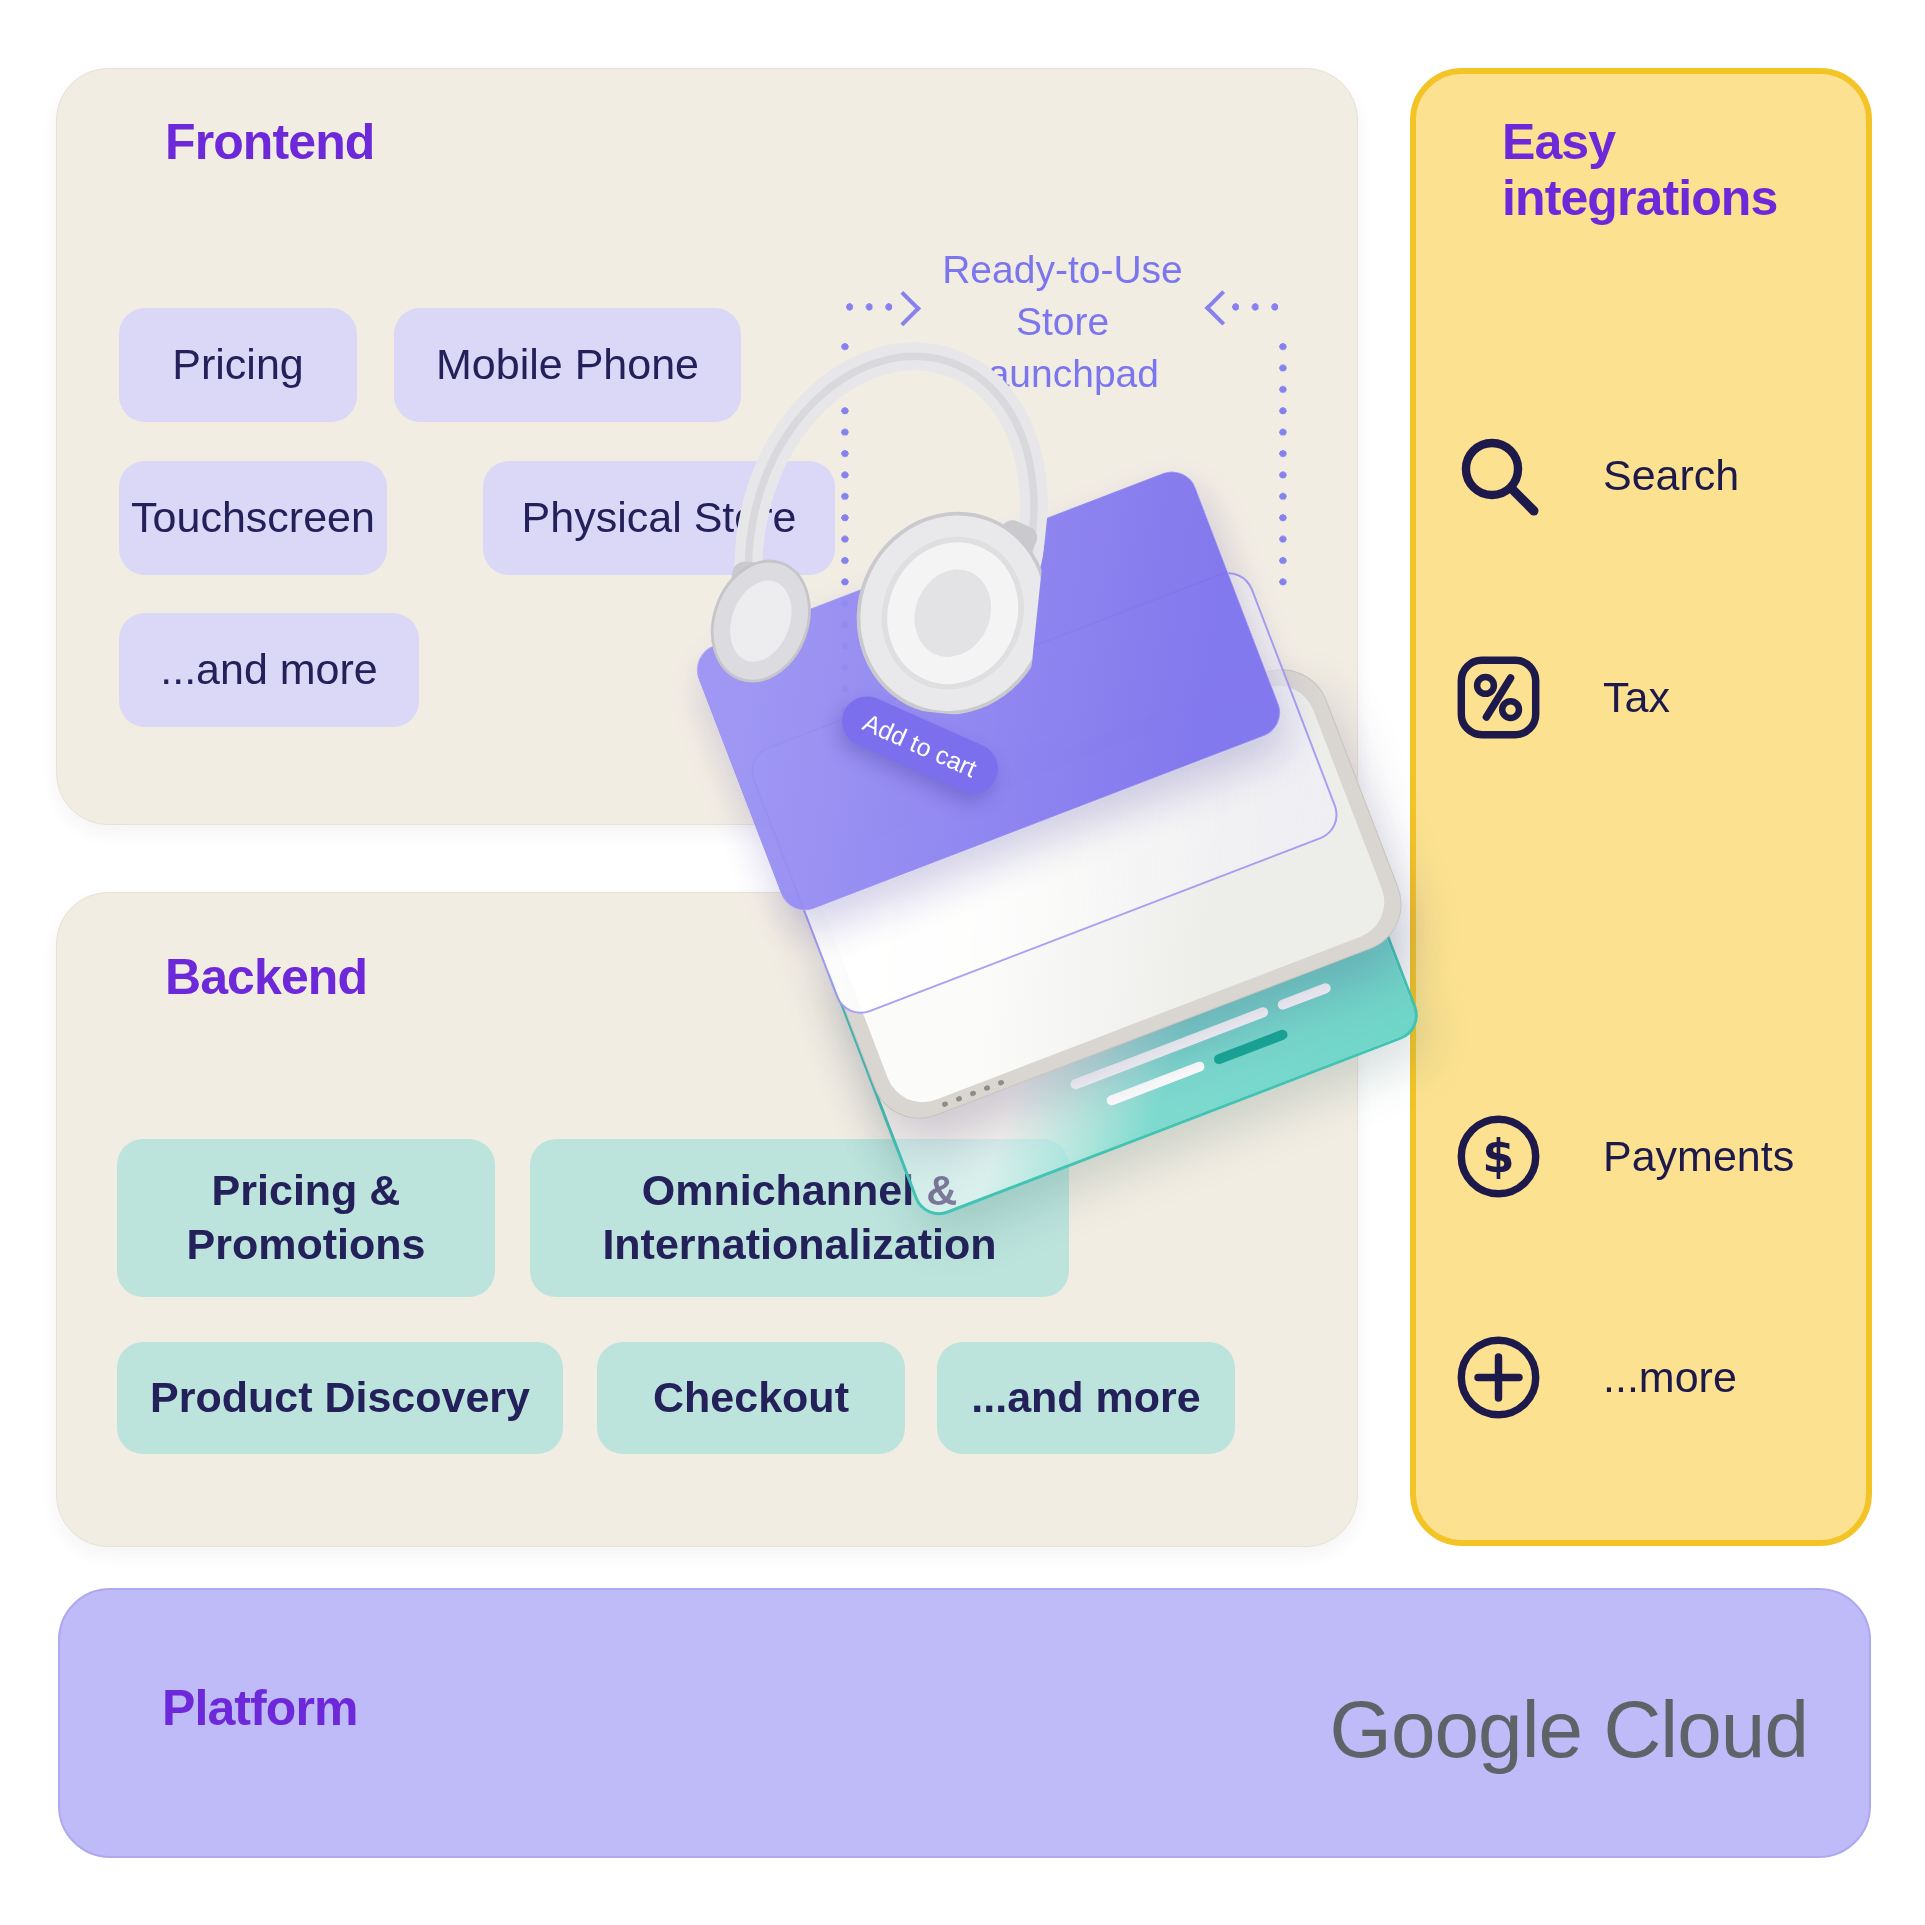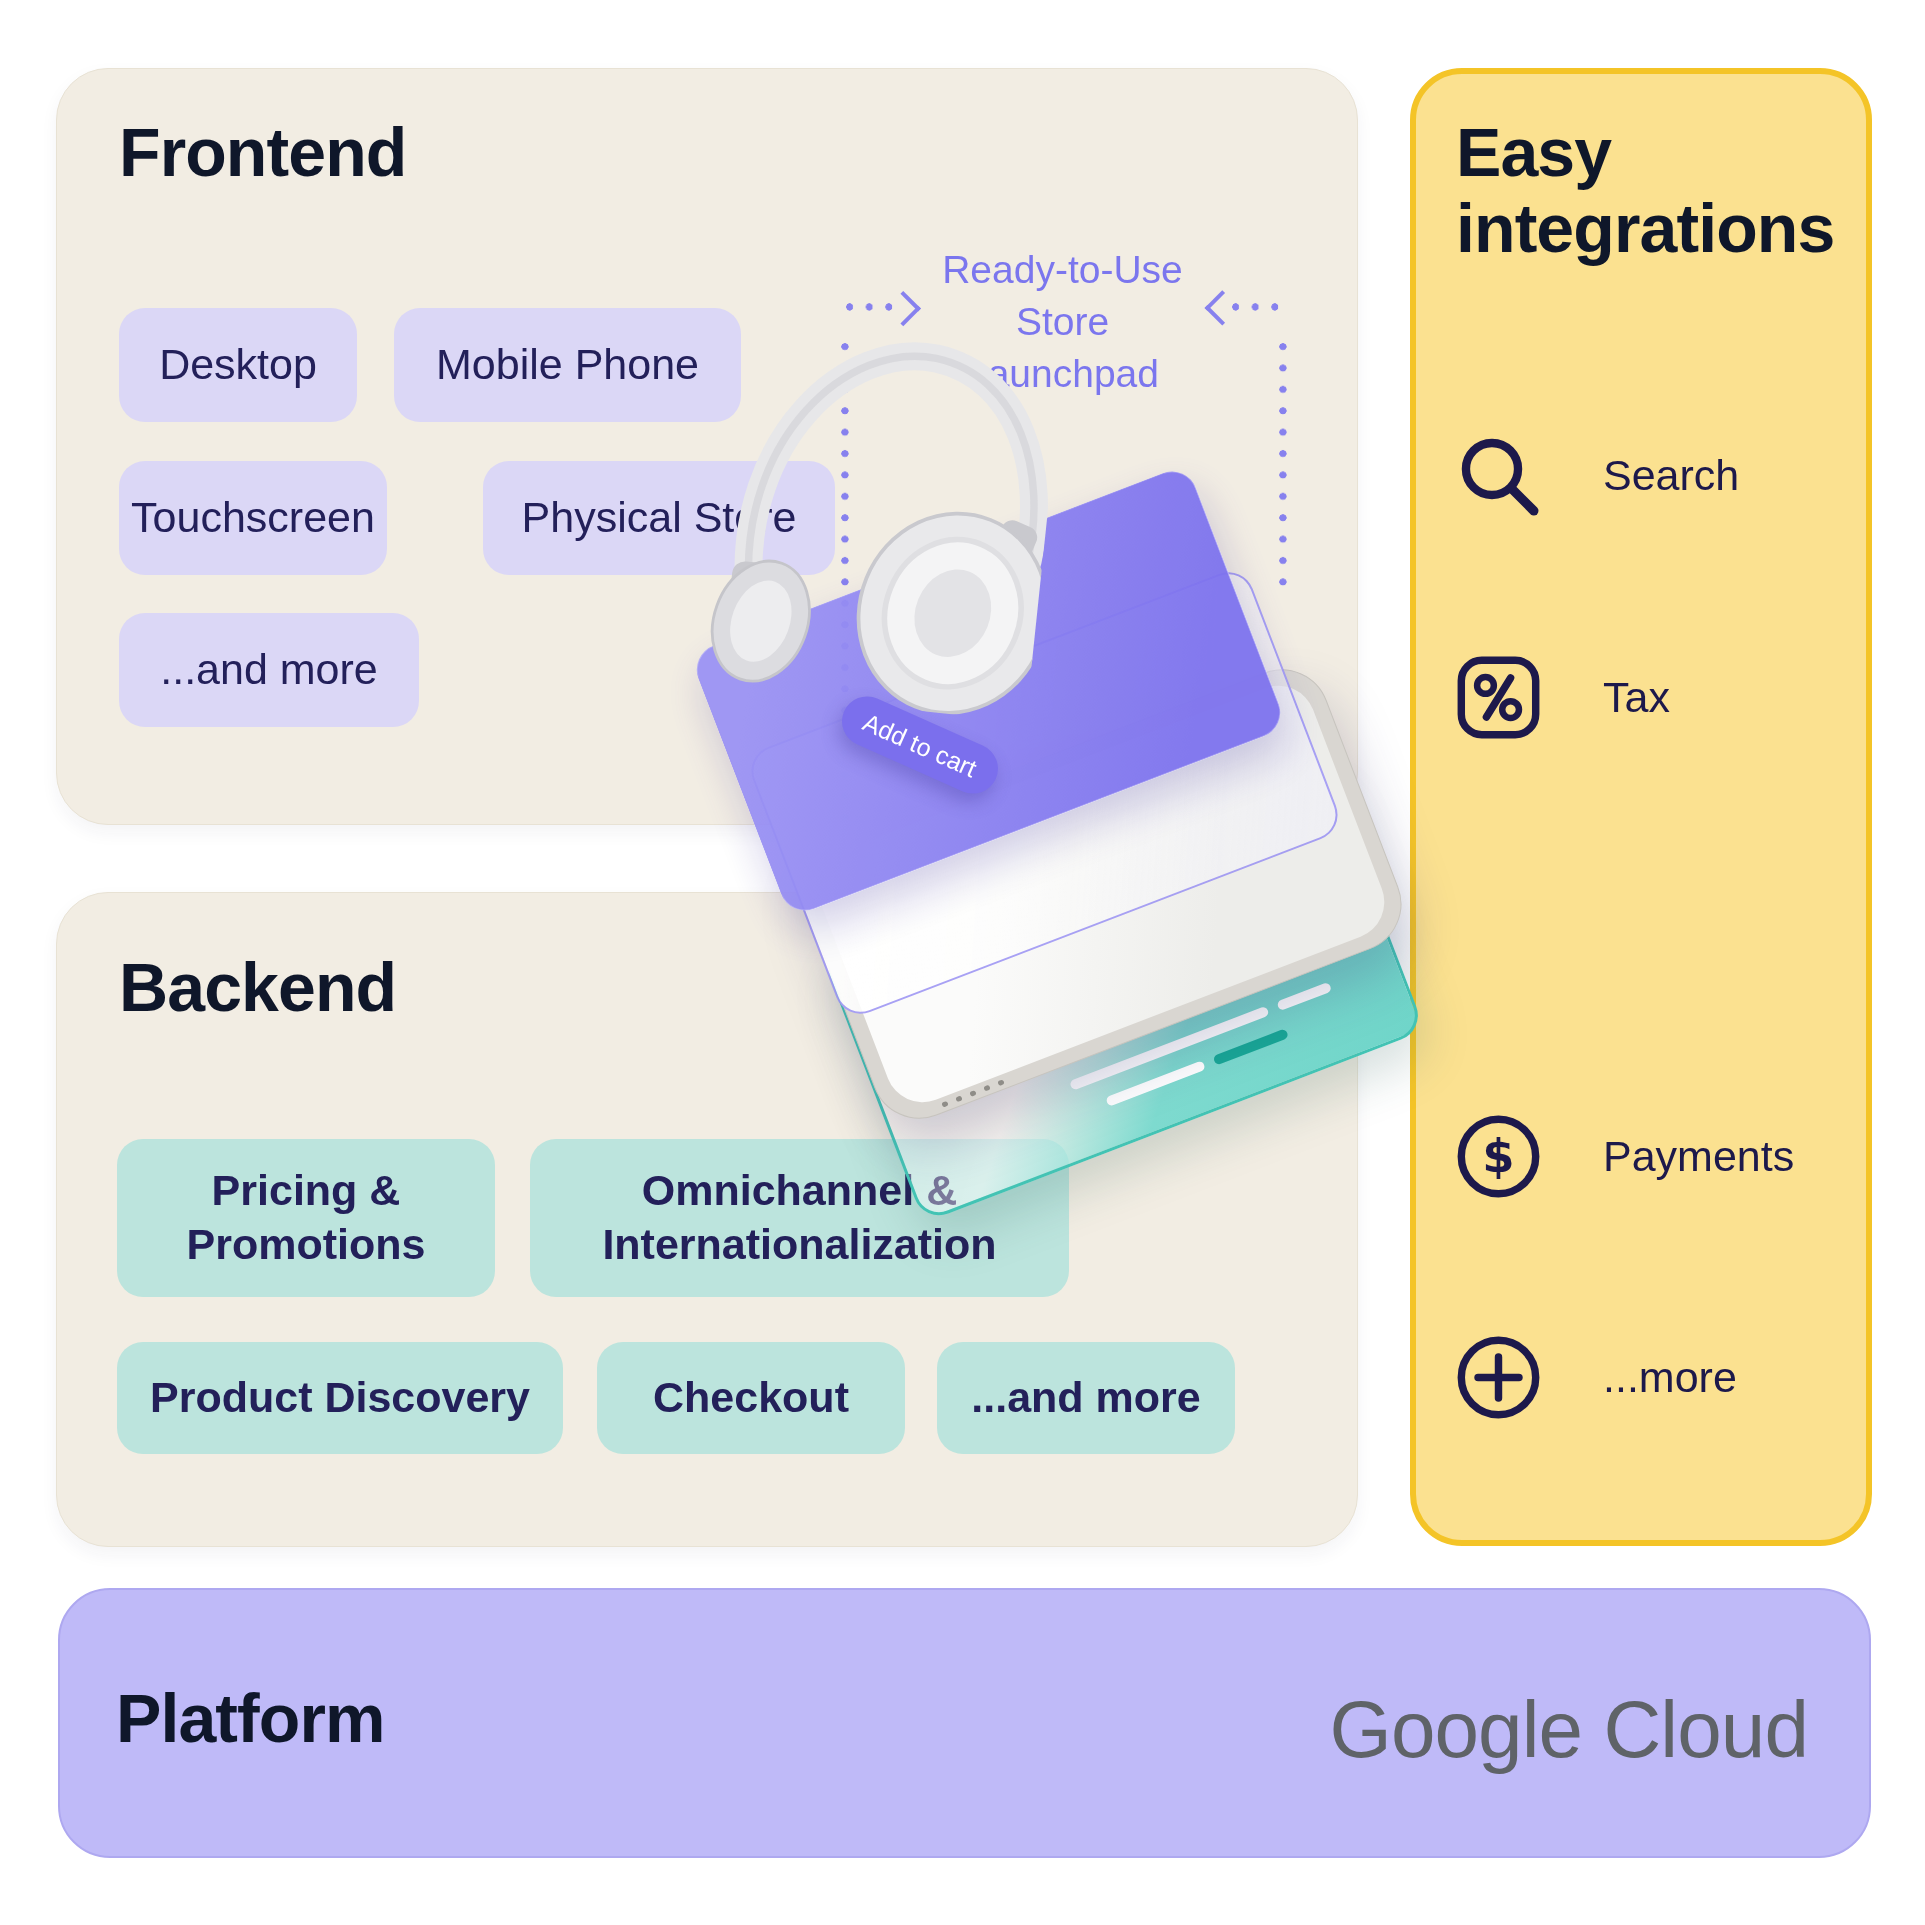--- a/index.html
+++ b/index.html
@@ -15,21 +15,21 @@
   #frontend-panel{left:56px;top:68px;width:1300px;height:755px;}
   #backend-panel{left:56px;top:892px;width:1300px;height:653px;}
   #integrations-panel{
     position:absolute;left:1410px;top:68px;width:462px;height:1478px;
     background:#FBE190;border:6.5px solid #F4C427;border-radius:52px;box-sizing:border-box;
   }
   #platform-bar{
     position:absolute;left:58px;top:1588px;width:1813px;height:270px;
     background:#BFBAF8;border:2.8px solid #AEA8F0;border-radius:52px;box-sizing:border-box;
   }
-  .panel-title{position:absolute;font-size:68px;font-weight:700;letter-spacing:-0.9px;color:#0f172a;line-height:1.12;}
+  .panel-title{position:absolute;font-size:50px;font-weight:700;letter-spacing:-0.9px;color:#6d28d9;line-height:1.12;margin-left:46px;}
   #frontend-title{left:119px;top:114px;}
   #backend-title{left:119px;top:949px;text-align:right;}
   #integrations-title{left:1456px;top:114px;width:373px;}
   #platform-title{left:116px;top:1680px;}
   
   .pill{
     position:absolute;display:flex;align-items:center;justify-content:center;
     border-radius:26px;font-size:43px;color:#23205A;text-align:center;line-height:1.25;
   }
   .pill-purple{background:#DBD7F6;}
@@ -111,21 +111,21 @@
   .static{user-select:none;}
 </style>
 </head>
 <body>
 
 <div id="canvas">
 
   <div id="frontend-panel" class="panel-beige"></div>
   <div id="frontend-title" class="panel-title static">Frontend</div>
   <div id="fp-desktop" class="pill pill-purple">
-      <span>Desktop</span>
+      <span>Pricing</span>
     </div>
   <div id="fp-mobile" class="pill pill-purple">
       <span>Mobile Phone</span>
     </div>
   <div id="fp-touchscreen" class="pill pill-purple">
       <span>Touchscreen</span>
     </div>
   <div id="fp-physical" class="pill pill-purple">
       <span>Physical Store</span>
     </div>

